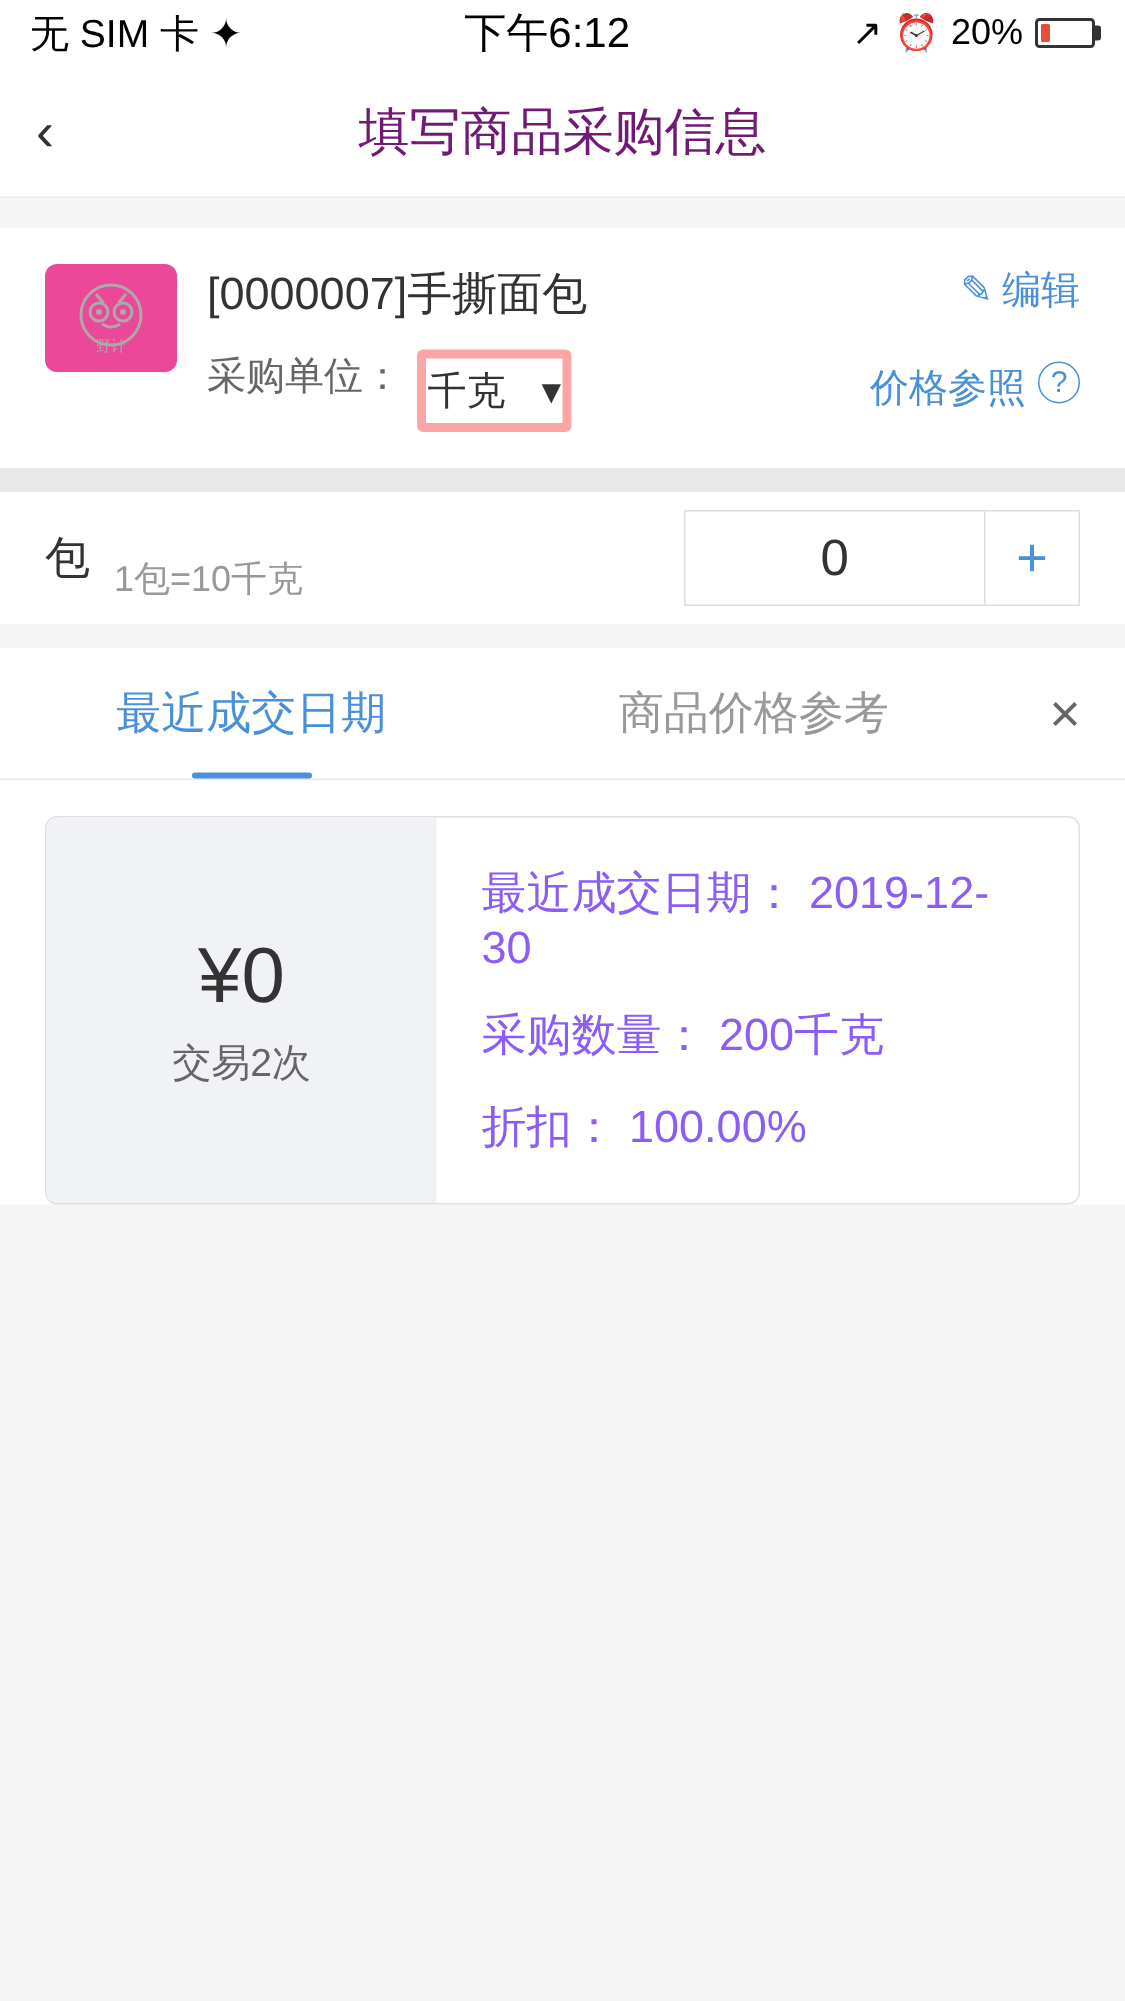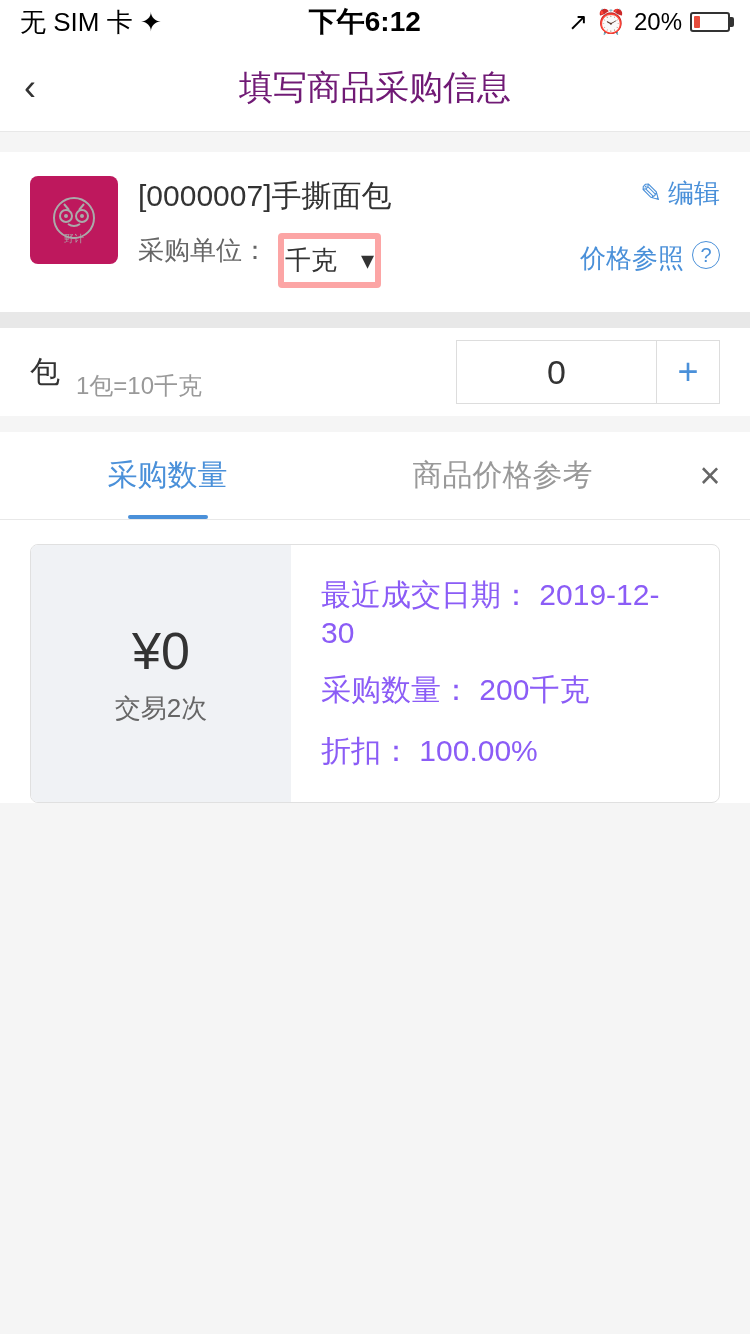--- a/index.html
+++ b/index.html
@@ -24,21 +24,21 @@
     }
     .status-left {
       display: flex;
       align-items: center;
       gap: 8px;
       font-size: 26px;
       color: #000;
     }
     .status-center {
       font-size: 28px;
-      font-weight: 700;
+      font-weight: 400;
       color: #000;
     }
     .status-right {
       display: flex;
       align-items: center;
       gap: 8px;
       font-size: 24px;
       color: #000;
     }
     .battery-icon {
@@ -107,22 +107,22 @@
       align-items: flex-start;
       justify-content: space-between;
     }
     .product-left {
       display: flex;
       align-items: flex-start;
       gap: 20px;
     }
     .product-thumbnail {
       width: 88px;
-      height: 88px;
-      background: #be185d;
+      height: 72px;
+      background: #ec4899;
       border-radius: 8px;
       display: flex;
       align-items: center;
       justify-content: center;
       overflow: hidden;
       text-align: center;
     }
     .product-info {
       display: flex;
       flex-direction: column;
@@ -402,21 +402,21 @@
   </div>
   <div class="quantity-controls">
     <div class="quantity-input-box">0</div>
     <div class="quantity-plus-btn">+</div>
   </div>
 </div>
 
 <div class="tabs-section">
   <div class="tabs-header">
     <div class="tab-item active">
-      <span>采购数量</span>
+      <span>最近成交日期</span>
     </div>
     <div class="tab-item">
       <span>商品价格参考</span>
     </div>
     <div class="tab-close-btn">×</div>
   </div>
 
   <div class="transaction-card">
     <div class="transaction-left">
       <div class="transaction-price">¥0</div>

